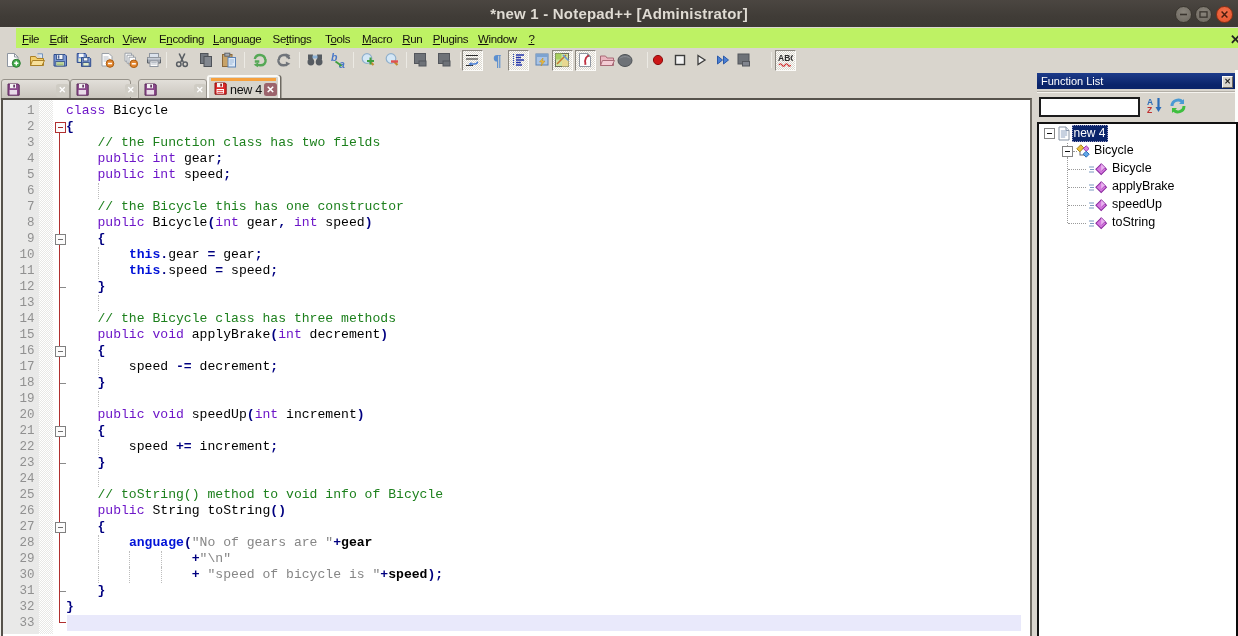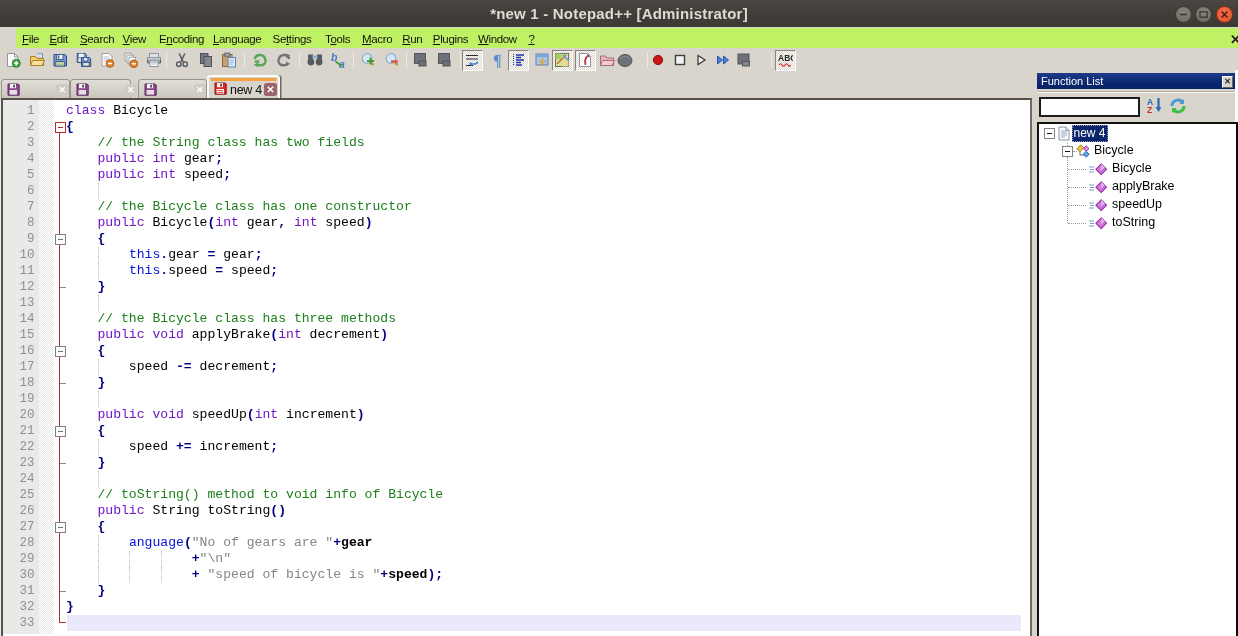--- a/index.html
+++ b/index.html
@@ -29,21 +29,21 @@
 .tx{position:absolute;width:12.5px;height:12.5px;border-radius:2.5px;background:#cfccc4;color:#fff;font-size:9px;font-weight:bold;text-align:center;line-height:12.5px;top:4px}
 .act .tx{background:#9c646c;top:6px;width:13px;height:13px;line-height:13px;font-size:10px}
 
 #ed{left:1px;top:98px;width:1031px;height:538px;background:#fff;border-top:2px solid #56524b;border-left:2px solid #56524b;border-right:2px solid #706c64}
 #nummargin{left:0;top:0;width:36px;height:534px;background:#e9e9e8}
 #dither{left:36px;top:0;width:13.5px;height:534px;background-image:conic-gradient(#fff 90deg,#e8e8e6 90deg 180deg,#fff 180deg 270deg,#e8e8e6 270deg);background-size:2px 2px}
 #nums{left:0;top:3px;width:31.5px;text-align:right;font-family:"Liberation Mono",monospace;font-size:12.5px;line-height:16px;color:#909090;white-space:pre}
 #code{left:63px;top:2.5px;font-family:"Liberation Mono",monospace;font-size:13.1px;line-height:16px;color:#000;white-space:pre}
 #cline{left:63.5px;top:515px;width:954px;height:16px;background:#e9e9fb}
 .k{color:#6d16c8}
-.b{color:#0012d8;font-weight:normal}
+.b{color:#0012d8;font-weight:bold}
 .c{color:#1d801d}
 .s{color:#868686}
 .o{color:#000080;font-weight:bold}
 .n{font-weight:bold}
 .g{position:absolute;width:1px;height:16px;border-left:1px dotted #bdbdbd}
 .fbox{position:absolute;left:51.5px;width:11px;height:11px;background:#fcfcfc;border:1px solid #808080}
 .fbox.red{border-color:#b03030}
 .fminus{position:absolute;left:2px;top:4px;width:5px;height:1px;background:#707070}
 .red .fminus{background:#a02828}
 .redline{position:absolute;left:55.8px;width:1px;background:#b03030}
@@ -347,25 +347,25 @@
 26
 27
 28
 29
 30
 31
 32
 33</div>
 <div class="a" id="code"><span class="k">class</span> Bicycle
 <span class="o">{</span>
-    <span class="c">// the String class has two fields</span>
+    <span class="c">// the Function class has two fields</span>
     <span class="k">public</span> <span class="k">int</span> gear<span class="o">;</span>
     <span class="k">public</span> <span class="k">int</span> speed<span class="o">;</span>
 
-    <span class="c">// the Bicycle class has one constructor</span>
+    <span class="c">// the Bicycle this has one constructor</span>
     <span class="k">public</span> Bicycle<span class="o">(</span><span class="k">int</span> gear<span class="o">,</span> <span class="k">int</span> speed<span class="o">)</span>
     <span class="o">{</span>
         <span class="b">this</span><span class="o">.</span>gear <span class="o">=</span> gear<span class="o">;</span>
         <span class="b">this</span><span class="o">.</span>speed <span class="o">=</span> speed<span class="o">;</span>
     <span class="o">}</span>
 
     <span class="c">// the Bicycle class has three methods</span>
     <span class="k">public</span> <span class="k">void</span> applyBrake<span class="o">(</span><span class="k">int</span> decrement<span class="o">)</span>
     <span class="o">{</span>
         speed <span class="o">-=</span> decrement<span class="o">;</span>

